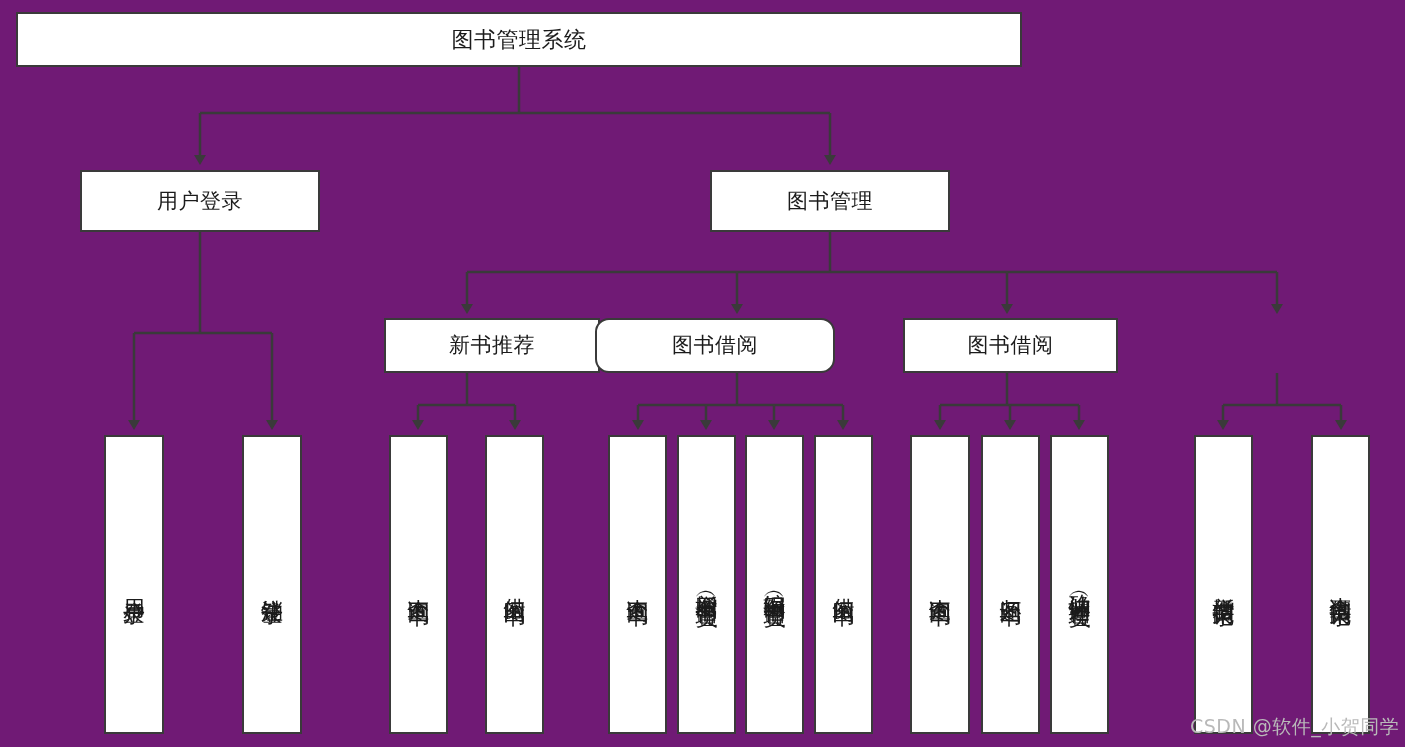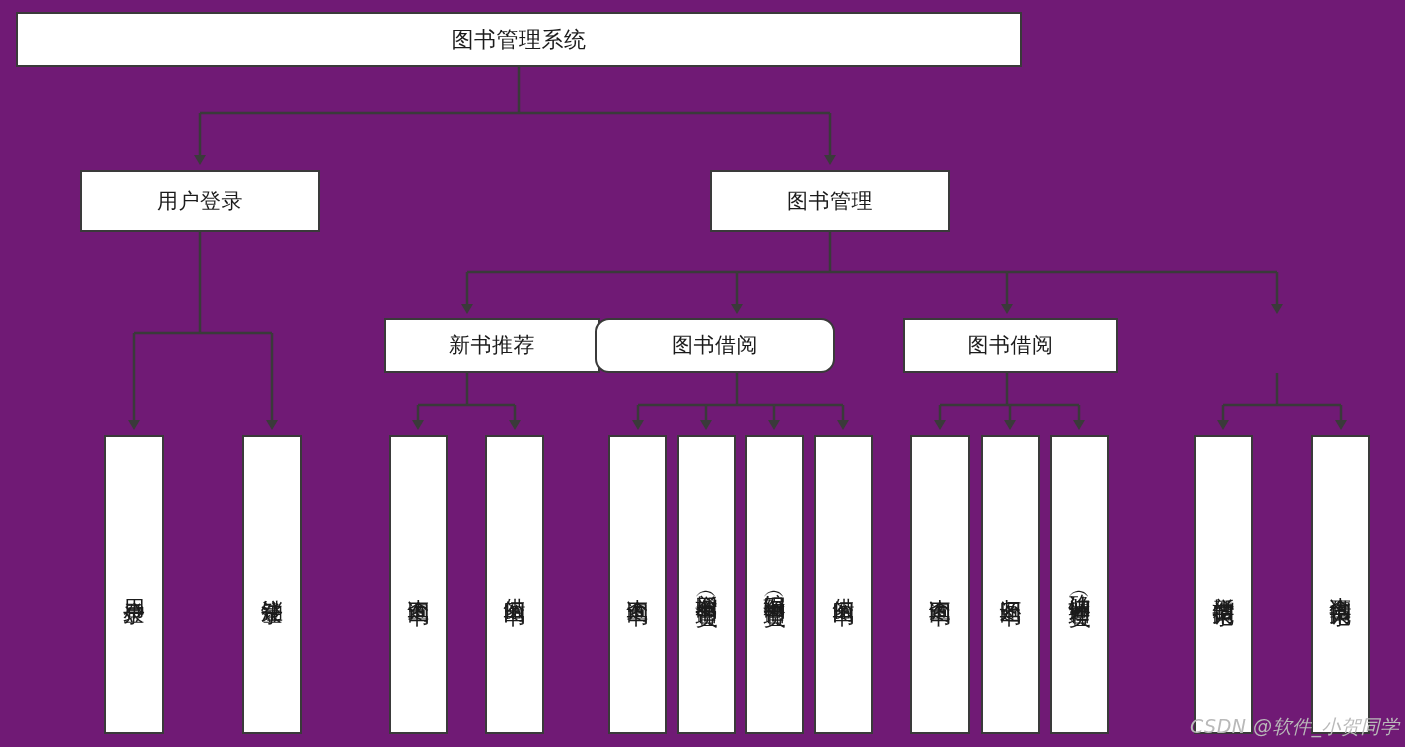--- a/index.html
+++ b/index.html
@@ -179,15 +179,15 @@
     <span class="label">确认归还（管理员）</span>
   </div>
 
   <div class="node vert" style="left:1194px; top:435px; width:59px; height:299px;">
     <span class="label">新增借阅记录</span>
   </div>
   <div class="node vert" style="left:1311px; top:435px; width:59px; height:299px;">
     <span class="label">查询借阅记录</span>
   </div>
 
-  <div class="watermark" style="left:1190px; top:714px;font-style:italic;">CSDN @软件_小贺同学</div>
+  <div class="watermark" style="left:1190px; top:714px;">CSDN @软件_小贺同学</div>
 
 </div>
 
 </body></html>

